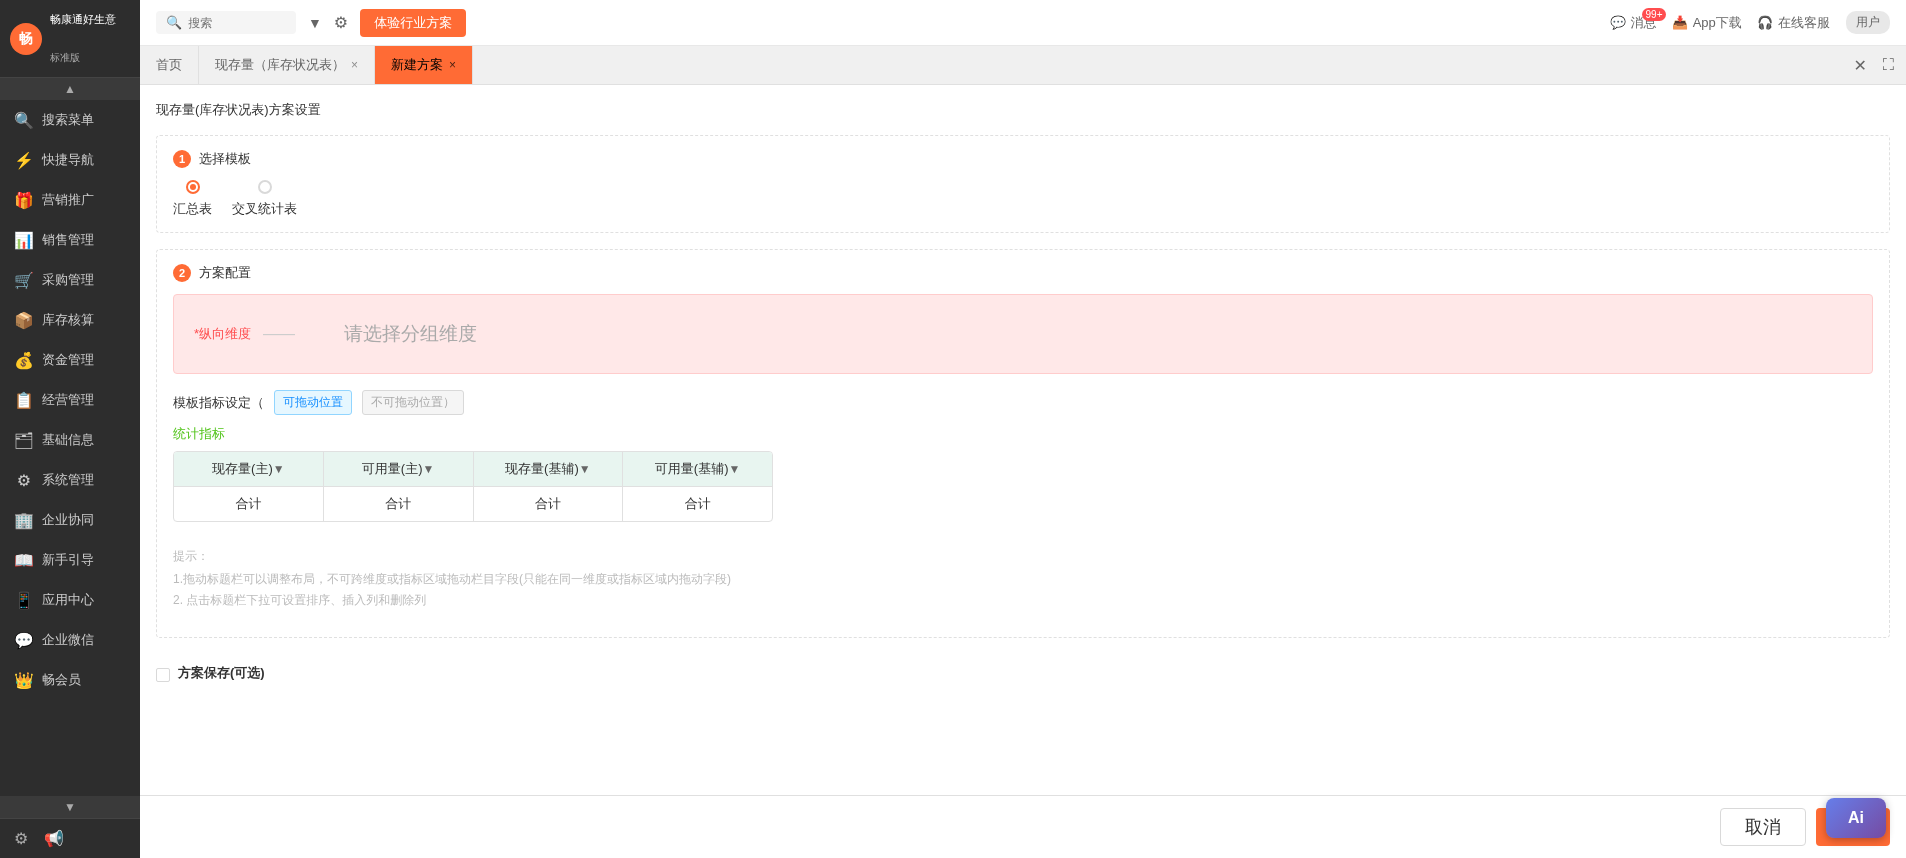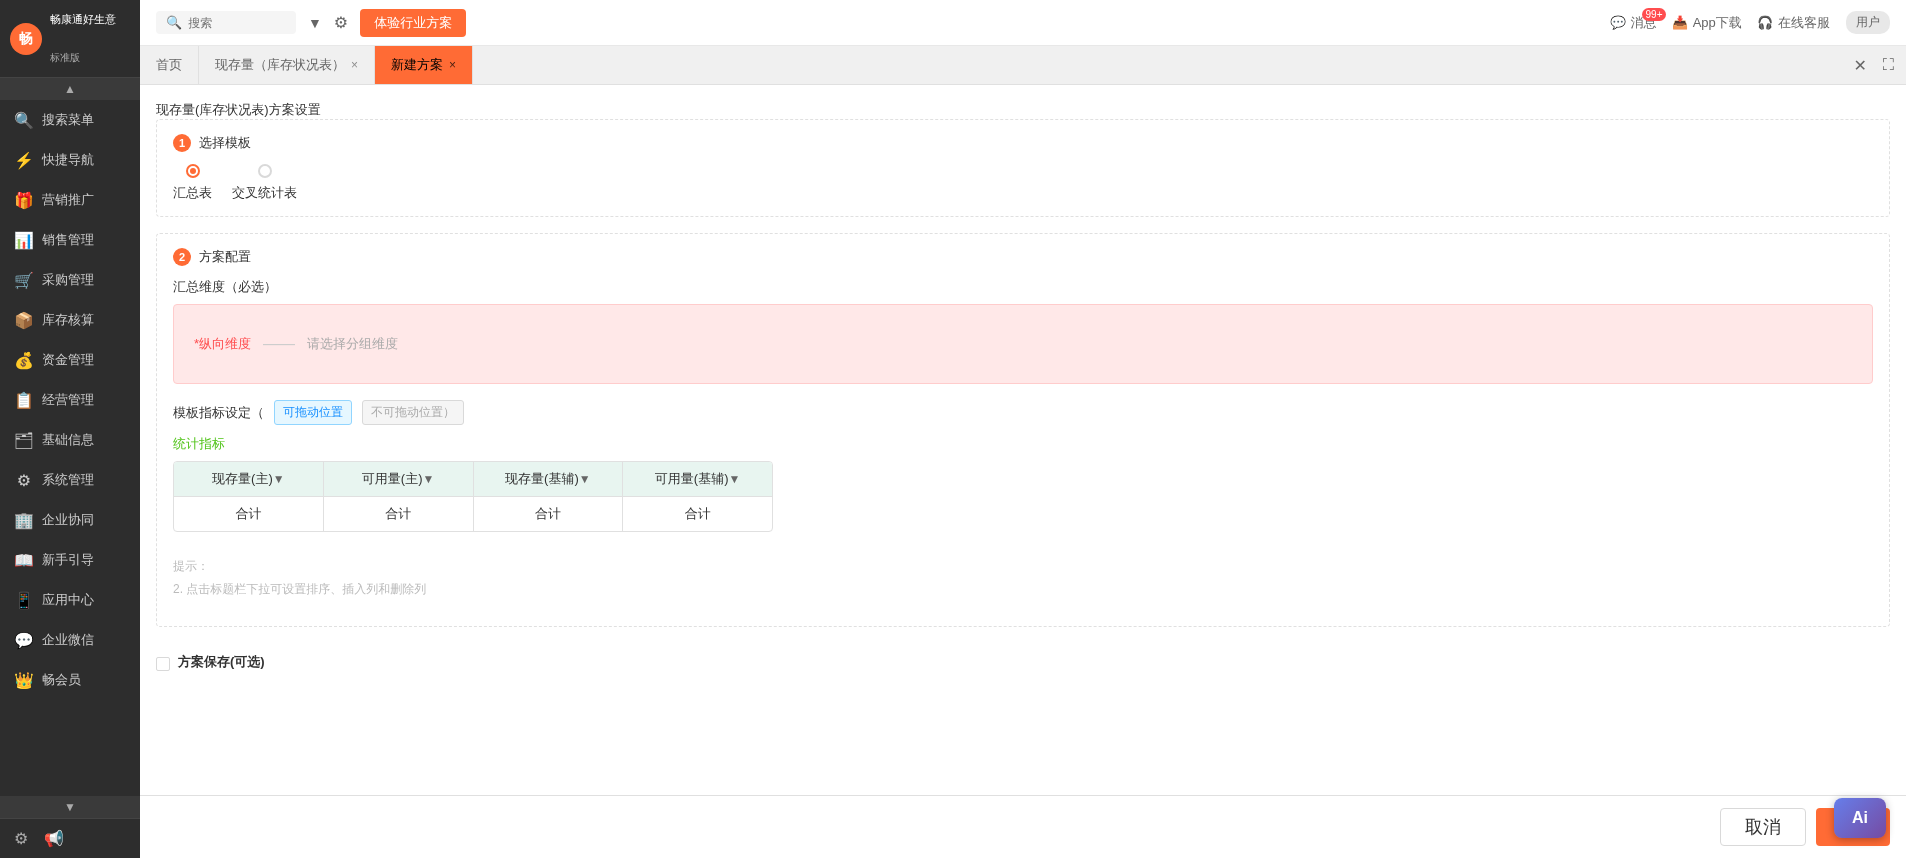--- a/index.html
+++ b/index.html
@@ -210,20 +210,21 @@
       flex: 1;
       background: #fff;
       overflow-y: auto;
       padding: 16px;
       position: relative;
     }
 
     .page-title {
       font-size: 13px;
       color: #333;
+      margin-bottom: 16px;
     }
 
     .section-block {
       border: 1px dashed #e0e0e0;
       border-radius: 4px;
       padding: 14px 16px;
       margin-bottom: 16px;
     }
 
     .section-header {
@@ -304,21 +305,22 @@
     .dimension-required {
       color: #ff4d4f;
       font-size: 13px;
     }
     .dimension-arrow {
       color: #ccc;
       font-size: 16px;
     }
     .dimension-placeholder {
       color: #aaa;
-      font-size: 13px;
+      font-size: 19px;
+      margin-left: 37px;
     }
 
     
     .indicators-label {
       font-size: 13px;
       color: #333;
       margin-bottom: 10px;
       margin-top: 10px;
       display: flex;
       align-items: center;
@@ -452,21 +454,21 @@
       border-radius: 4px;
       font-size: 13px;
       cursor: pointer;
     }
 
     
     .ai-fab {
       position: fixed;
       bottom: 20px;
       right: 20px;
-      width: 52px;
+      width: 60px;
       height: 40px;
       background: linear-gradient(135deg, #667eea, #764ba2);
       border-radius: 8px;
       display: flex;
       align-items: center;
       justify-content: center;
       color: white;
       font-size: 16px;
       font-weight: bold;
       cursor: pointer;
@@ -633,21 +635,20 @@
         </label>
       </div>
     </div>
 
     <div class="section-block">
       <div class="section-header">
         <div class="section-number">2</div>
         <span class="section-title">方案配置</span>
       </div>
 
-      <div class="dimension-label">汇总维度（必选）</div>
 
       <div class="dimension-area">
         <span class="dimension-required">*纵向维度</span>
         <span class="dimension-arrow">——</span>
         <span class="dimension-placeholder">请选择分组维度</span>
       </div>
 
       <div class="indicators-label" style="margin-top:16px;">
         <span>模板指标设定（</span>
         <span class="indicator-chip chip-draggable">可拖动位置</span>
@@ -678,20 +679,21 @@
         <div class="stats-table-row">
           <div class="stats-cell">合计</div>
           <div class="stats-cell">合计</div>
           <div class="stats-cell">合计</div>
           <div class="stats-cell">合计</div>
         </div>
       </div>
 
       <div class="tips-section">
         <div class="tips-title">提示：</div>
+        <div class="tips-item">1.拖动标题栏可以调整布局，不可跨维度或指标区域拖动栏目字段(只能在同一维度或指标区域内拖动字段)</div>
         <div class="tips-item">2. 点击标题栏下拉可设置排序、插入列和删除列</div>
       </div>
     </div>
 
     <div class="save-option">
       <div class="save-checkbox"></div>
       <span>方案保存(可选)</span>
     </div>
   </div>
 

